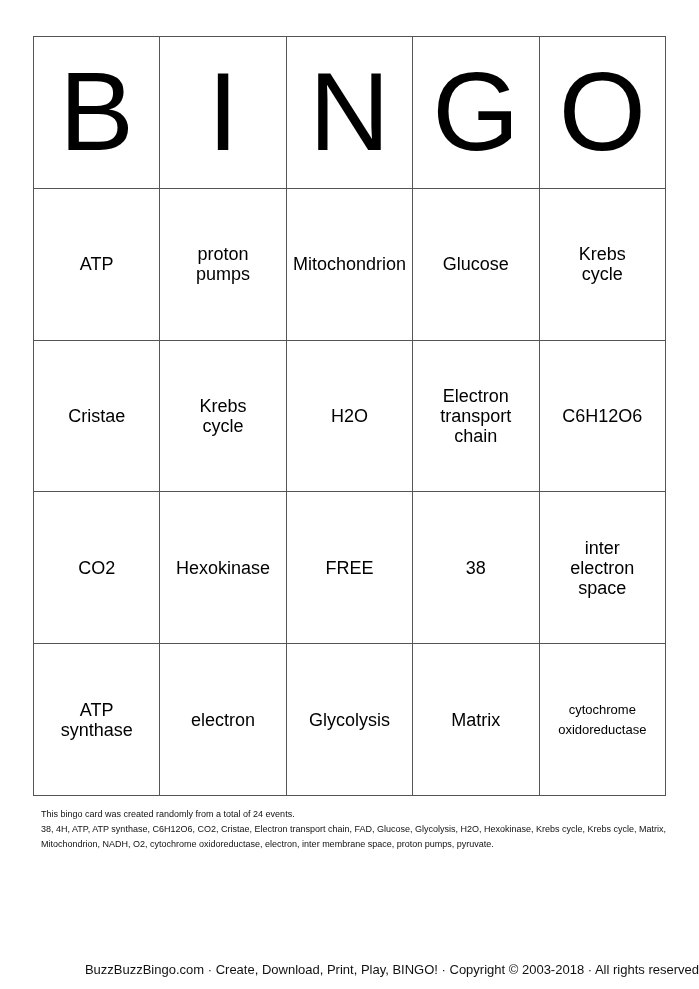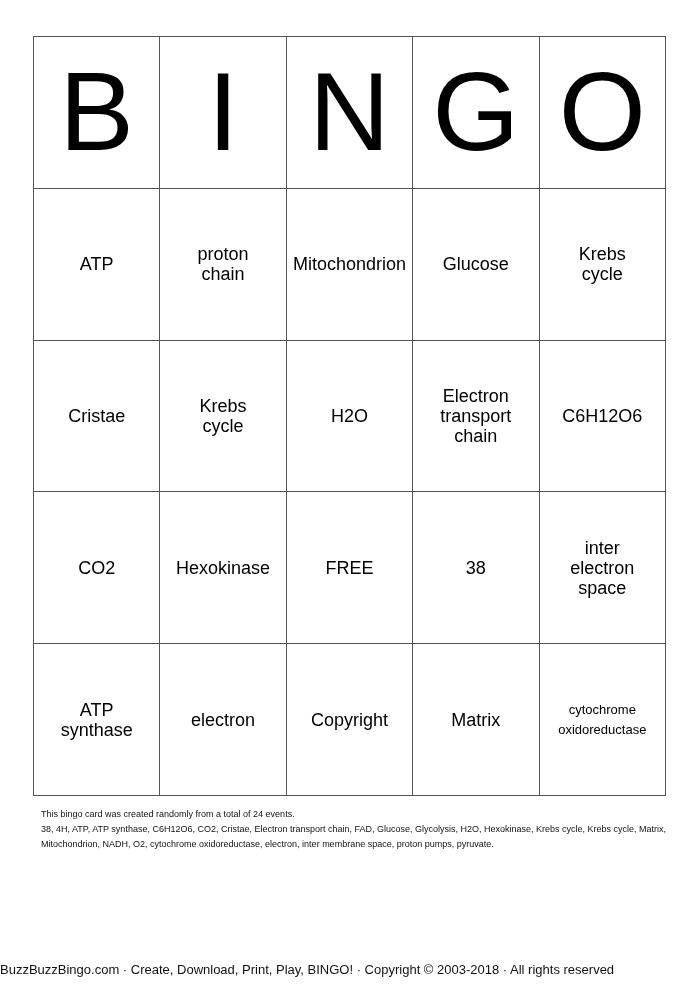--- a/index.html
+++ b/index.html
@@ -26,38 +26,38 @@
       font-size: 112px; line-height: 112px; padding: 0;
     }
     .card td.small { font-size: 13px; line-height: 20px; }
     .card td .cell-text { display: inline-block; }
     .info {
       position: absolute; left: 10px; top: 807px; width: 680px;
       font-size: 9px; line-height: 15px; color: #111; margin-left: 31px;
     }
     .footer {
       position: absolute; left: 0; top: 962px; width: 699px;
-      text-align: left; font-size: 13px; color: #111;
+      text-align: right; font-size: 13px; color: #111;
     }
   </style>
 </head>
 <body>
 
 <table class="card">
   <tbody>
       <tr>
     <td class="header">B</td>
     <td class="header">I</td>
     <td class="header">N</td>
     <td class="header">G</td>
     <td class="header">O</td>
   </tr>
   <tr>
     <td><span class="cell-text">ATP</span></td>
-    <td><span class="cell-text" style="width:70px">proton chain</span></td>
+    <td><span class="cell-text" style="width:70px">proton pumps</span></td>
     <td><span class="cell-text">Mitochondrion</span></td>
     <td><span class="cell-text">Glucose</span></td>
     <td><span class="cell-text" style="width:60px">Krebs cycle</span></td>
   </tr>
   <tr>
     <td><span class="cell-text">Cristae</span></td>
     <td><span class="cell-text" style="width:60px">Krebs cycle</span></td>
     <td><span class="cell-text">H2O</span></td>
     <td><span class="cell-text" style="width:80px">Electron transport chain</span></td>
     <td><span class="cell-text">C6H12O6</span></td>
@@ -65,21 +65,21 @@
   <tr>
     <td><span class="cell-text">CO2</span></td>
     <td><span class="cell-text">Hexokinase</span></td>
     <td><span class="cell-text">FREE</span></td>
     <td><span class="cell-text">38</span></td>
     <td><span class="cell-text" style="width:96px">inter electron space</span></td>
   </tr>
   <tr>
     <td><span class="cell-text" style="width:90px">ATP synthase</span></td>
     <td><span class="cell-text">electron</span></td>
-    <td><span class="cell-text">Copyright</span></td>
+    <td><span class="cell-text">Glycolysis</span></td>
     <td><span class="cell-text">Matrix</span></td>
     <td class="small"><span class="cell-text" style="width:114px">cytochrome oxidoreductase</span></td>
   </tr>
 </tbody>
   </table>
 
 <div class="info">
   <div>This bingo card was created randomly from a total of 24 events.</div>
   <div>38, 4H, ATP, ATP synthase, C6H12O6, CO2, Cristae, Electron transport chain, FAD, Glucose, Glycolysis, H2O, Hexokinase, Krebs cycle, Krebs cycle, Matrix, Mitochondrion, NADH, O2, cytochrome oxidoreductase, electron, inter membrane space, proton pumps, pyruvate.</div>
 </div>

